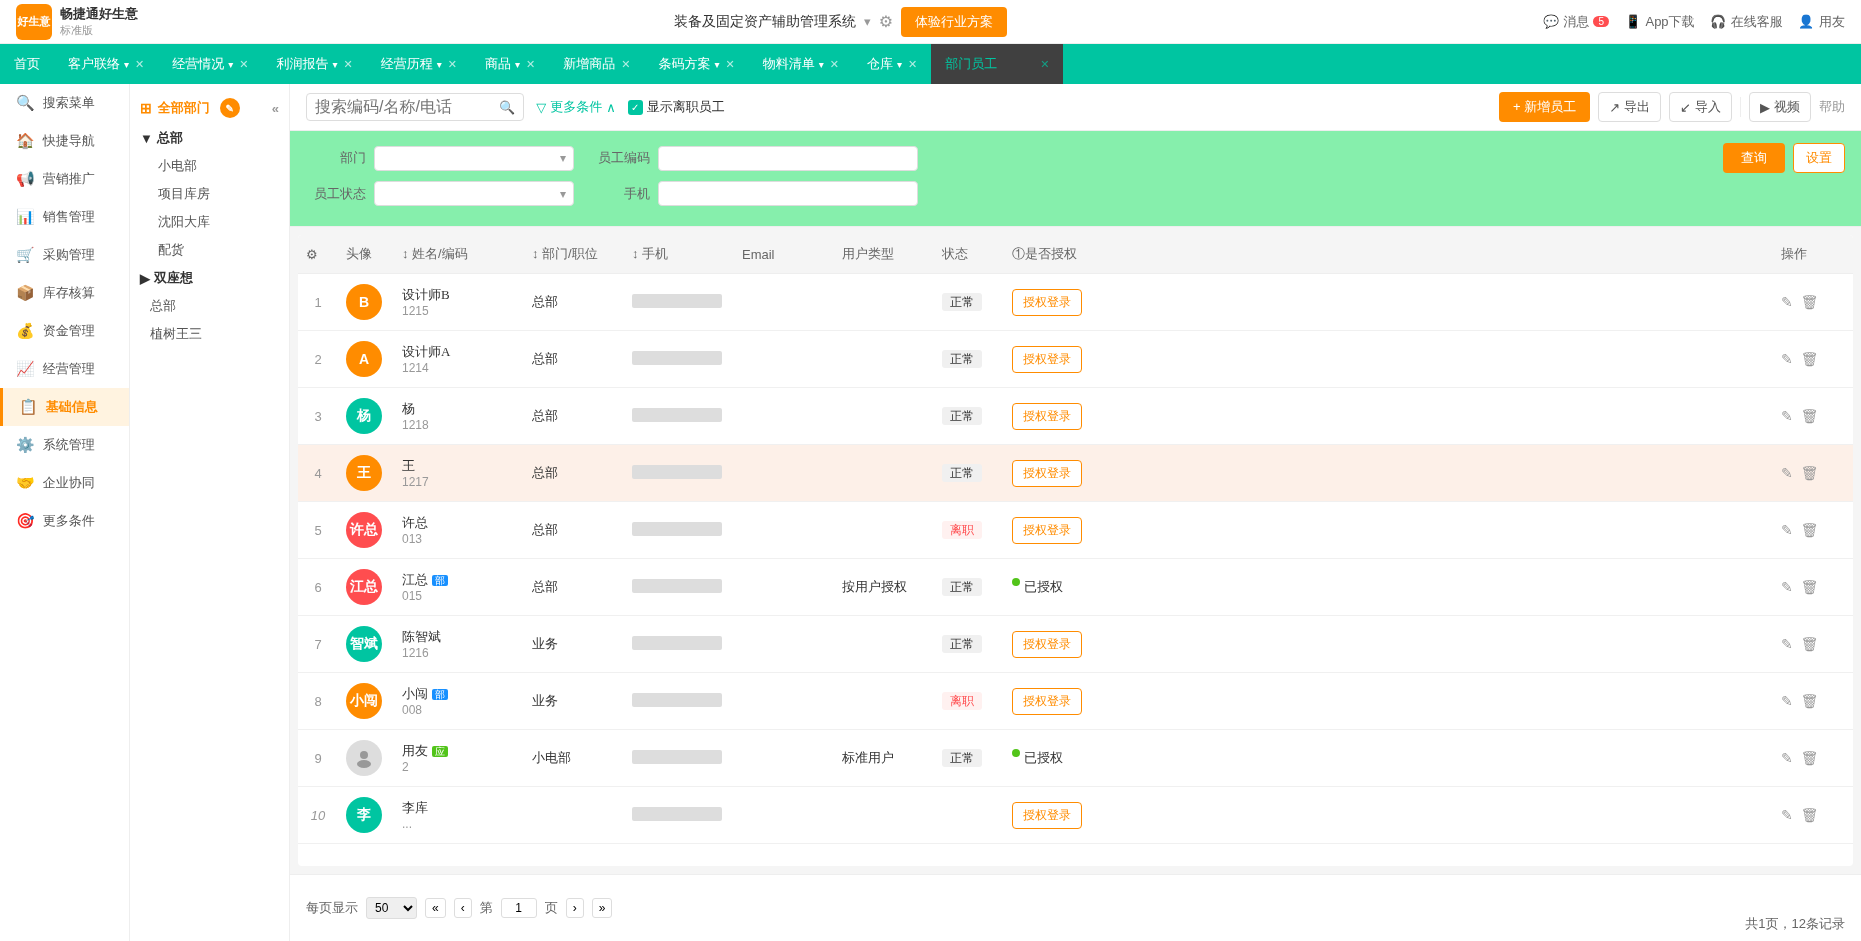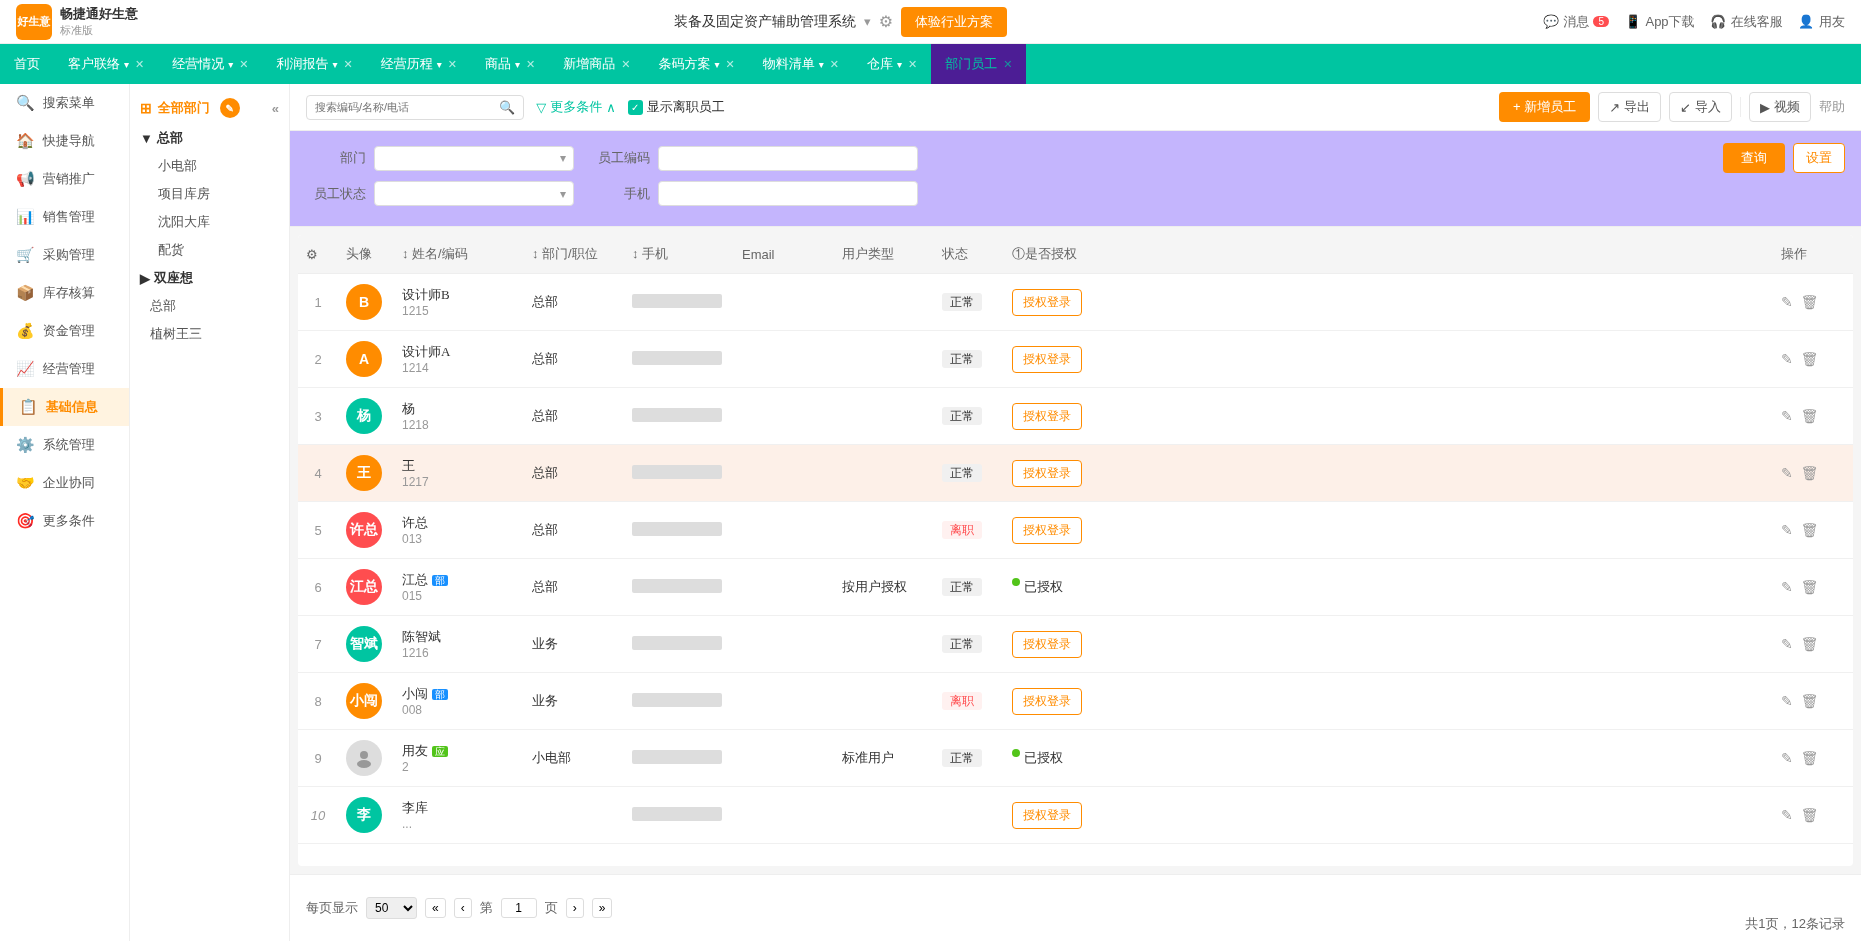--- a/index.html
+++ b/index.html
@@ -39,21 +39,21 @@
       height: 40px;
       display: flex;
       align-items: center;
       padding: 0 14px;
       color: #fff;
       font-size: 13px;
       cursor: pointer;
       position: relative;
       white-space: nowrap;
     }
-    .nav-item.active { background: #4c1d95; color: #00c5a1; }
+    .nav-item.active { background: #404040; color: #00c5a1; gap: 37px; }
     .nav-item .close-x { margin-left: 6px; font-size: 11px; opacity: 0.7; }
     .nav-item .arrow { margin-left: 4px; font-size: 10px; }
 
     
     .main-layout { display: flex; height: calc(941px - 44px - 40px); }
 
     
     .sidebar {
       width: 130px;
       background: #fff;
@@ -140,21 +140,21 @@
       align-items: center;
       border: 1px solid #ddd;
       border-radius: 4px;
       padding: 4px 8px;
       gap: 4px;
       background: #fff;
     }
     .search-input-wrap input {
       border: none;
       outline: none;
-      font-size: 11px;
+      font-size: 16px;
       width: 180px;
       color: #000000;
     }
     .more-filter {
       display: flex;
       align-items: center;
       gap: 4px;
       color: #00c5a1;
       cursor: pointer;
       font-size: 13px;
@@ -200,21 +200,21 @@
       cursor: pointer;
       color: #555;
       display: flex;
       align-items: center;
       gap: 4px;
     }
     .divider-v { width: 1px; height: 20px; background: #eee; }
 
     
     .advanced-filter {
-      background: #c4b5fd;
+      background: #86efac;
       padding: 12px 16px;
       border-bottom: 1px solid #eee;
     }
     .filter-row {
       display: flex;
       align-items: center;
       gap: 16px;
       margin-bottom: 8px;
     }
     .filter-row:last-child { margin-bottom: 8px; }

